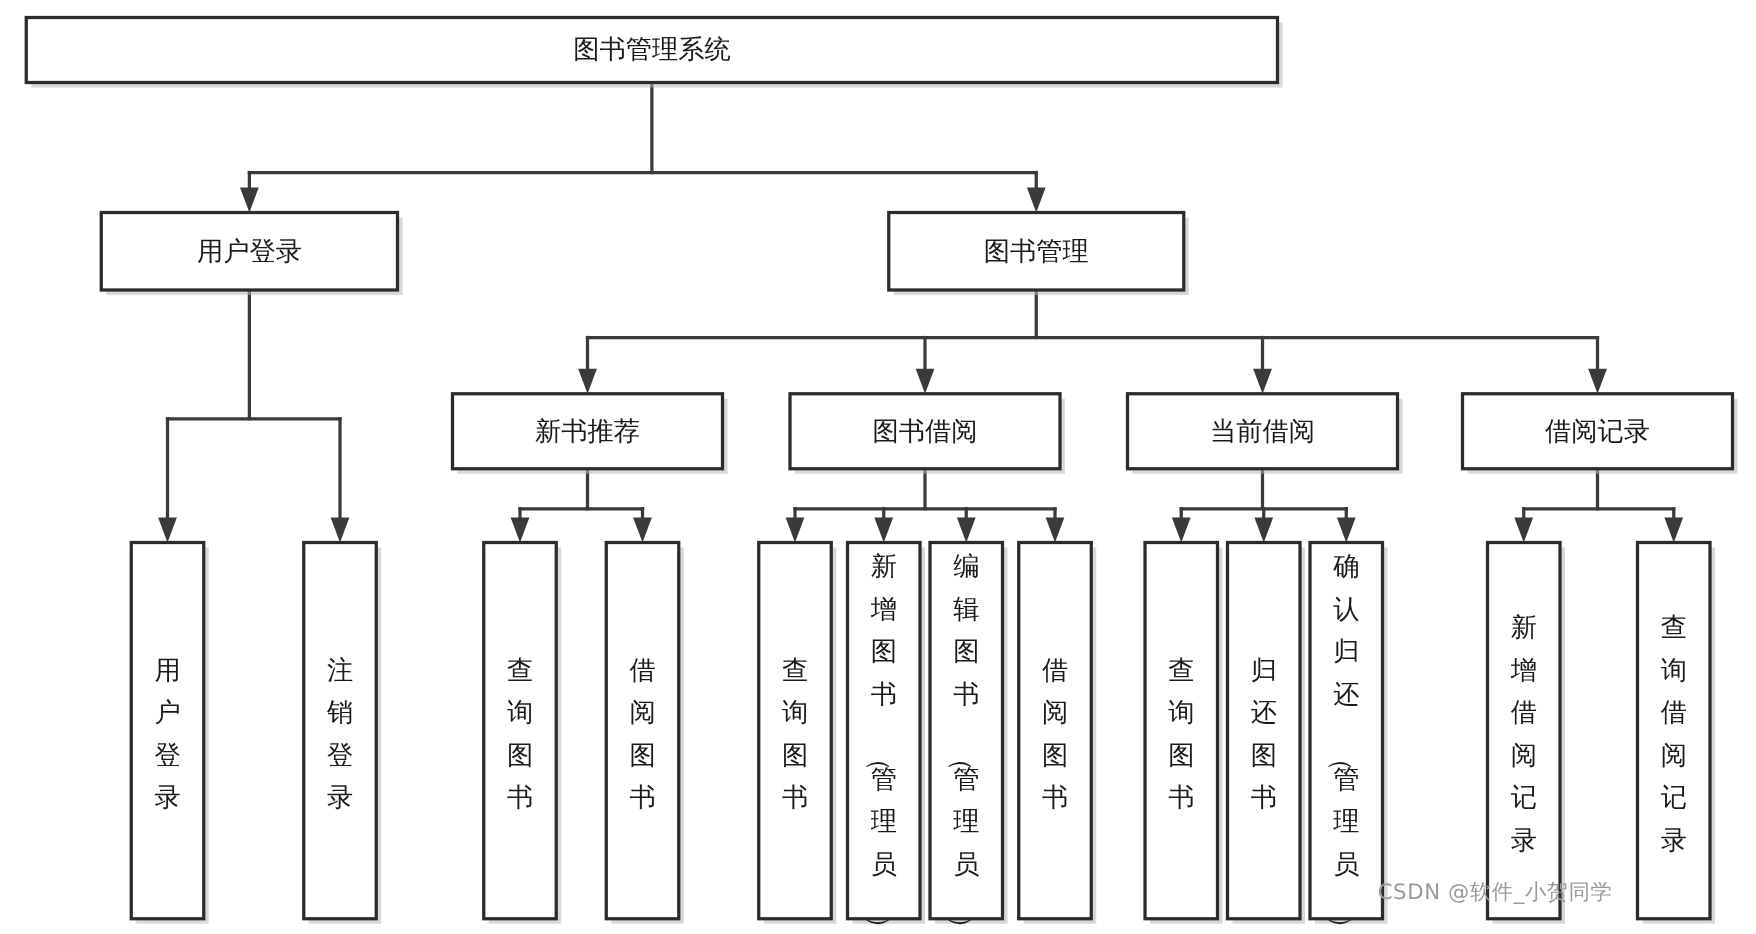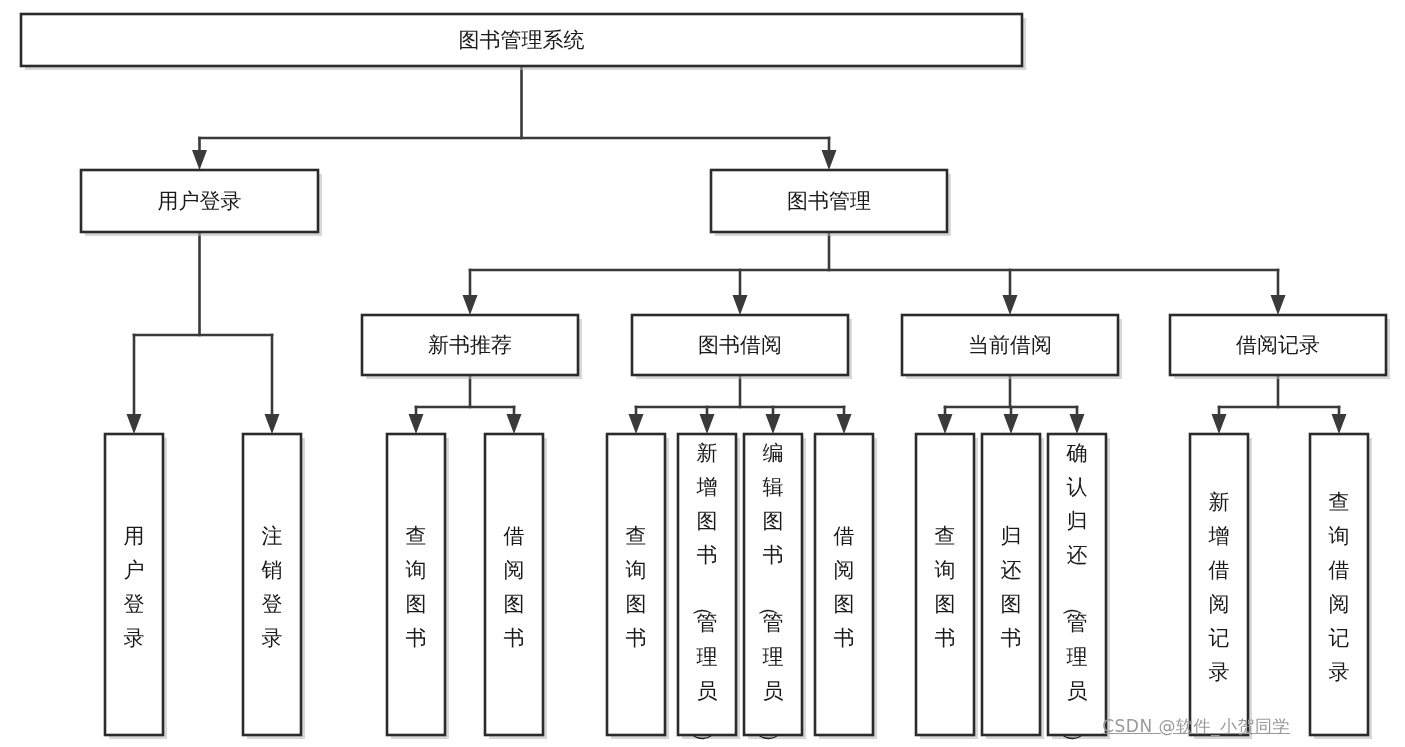--- a/index.html
+++ b/index.html
@@ -59,28 +59,27 @@
   }
   .node-label-v {
     font-family: "DejaVu Sans", "Liberation Sans", sans-serif;
     font-size: 21px;
     fill: #1a1a1a;
     text-anchor: middle;
   }
   .watermark-text {
     position: absolute;
     right: 8px;
-    bottom: 9px;
+    bottom: 22px;
     font-family: "DejaVu Sans", "Liberation Sans", sans-serif;
     font-size: 17px;
     color: #9a9a9a;
     white-space: nowrap;
     letter-spacing: 0.5px;
     user-select: none;
-    text-decoration: underline;
   }
 </style>
 </head>
 <body>
 
 <div id="diagram-root">
   <svg class="diagram-canvas" id="diagram-canvas" viewBox="0 0 1405 747" xmlns="http://www.w3.org/2000/svg">
     <g id="edges-layer">
         <g>
           <path class="edge-line" d="M 521.5 66 L 521.5 138"></path>

